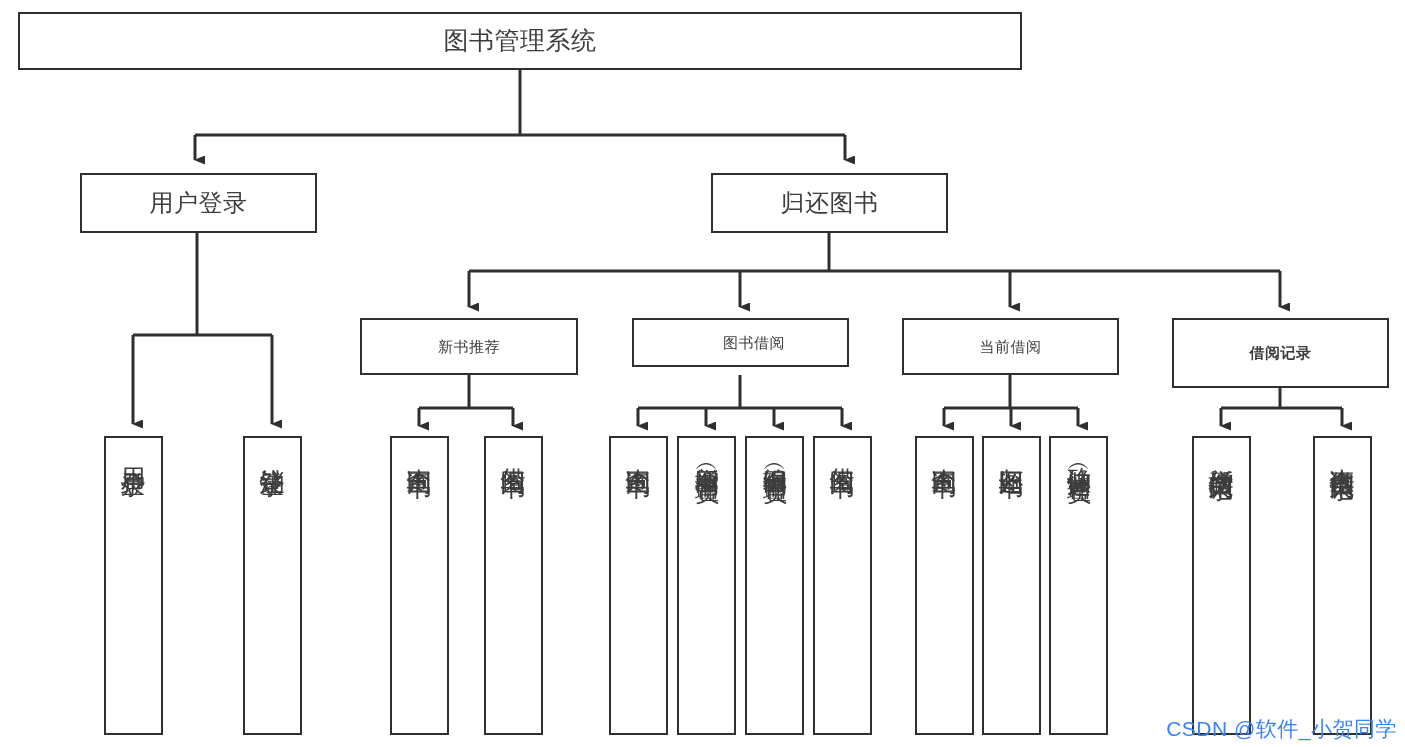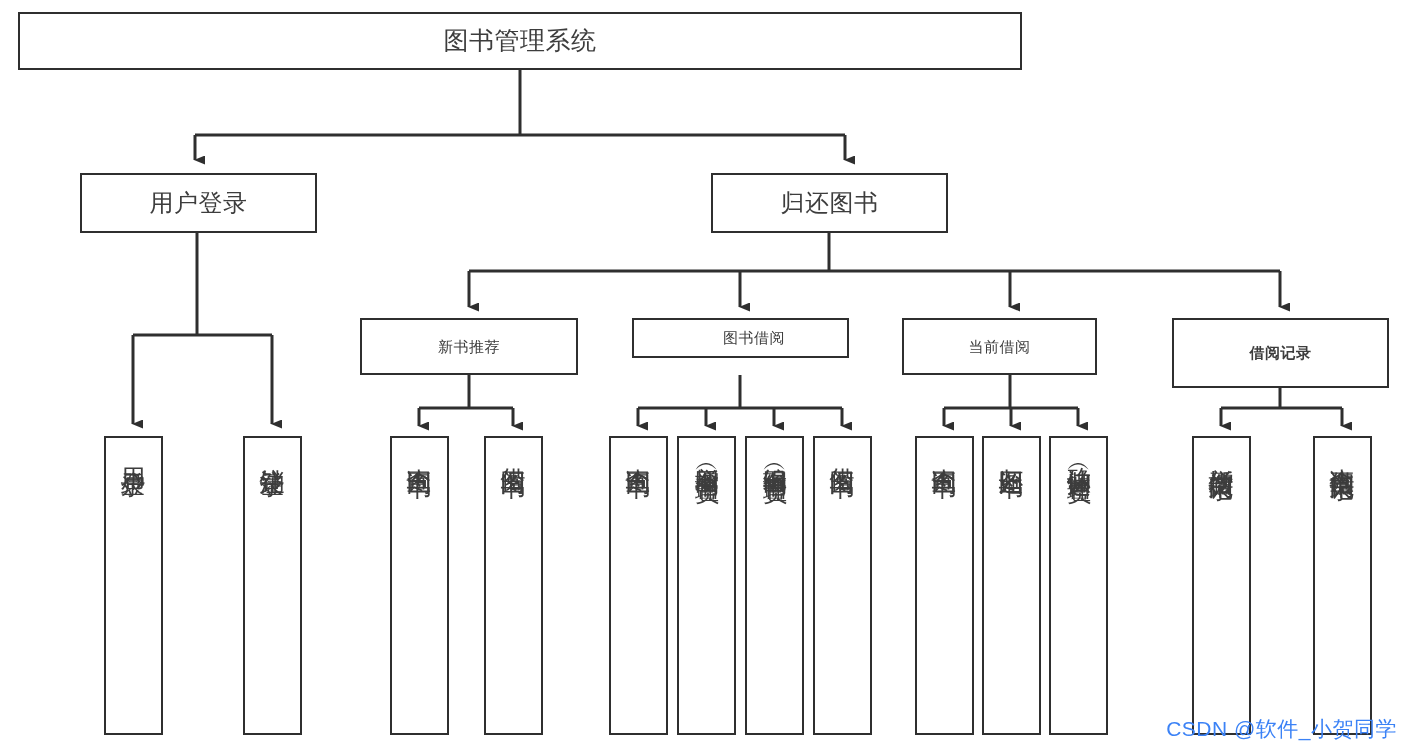--- a/index.html
+++ b/index.html
@@ -132,24 +132,24 @@
   <div class="node node-l1" style="left:80px; top:173px; width:237px; height:60px;">
     <span class="label">用户登录</span>
   </div>
   <div class="node node-l1" style="left:711px; top:173px; width:237px; height:60px;">
     <span class="label">归还图书</span>
   </div>
 
   <div class="node node-l2" style="left:360px; top:318px; width:218px; height:57px;">
     <span class="label">新书推荐</span>
   </div>
-  <div class="node node-l2" style="left:632px; top:318px; width:217px; height:40px;padding-left:27px;">
+  <div class="node node-l2" style="left:632px; top:318px; width:217px; height:49px;padding-left:27px;">
     <span class="label">图书借阅</span>
   </div>
-  <div class="node node-l2" style="left:902px; top:318px; width:195px; height:57px;align-items:center;">
+  <div class="node node-l2" style="left:902px; top:318px; width:217px; height:57px;align-items:center;">
     <span class="label">当前借阅</span>
   </div>
   <div class="node node-l2" style="left:1172px; top:318px; width:217px; height:70px;font-weight:bold;">
     <span class="label">借阅记录</span>
   </div>
 
   <div class="node node-leaf" style="left:104px; top:436px; width:59px; height:299px;">
     <span class="label">用户登录</span>
   </div>
   <div class="node node-leaf" style="left:243px; top:436px; width:59px; height:299px;">

